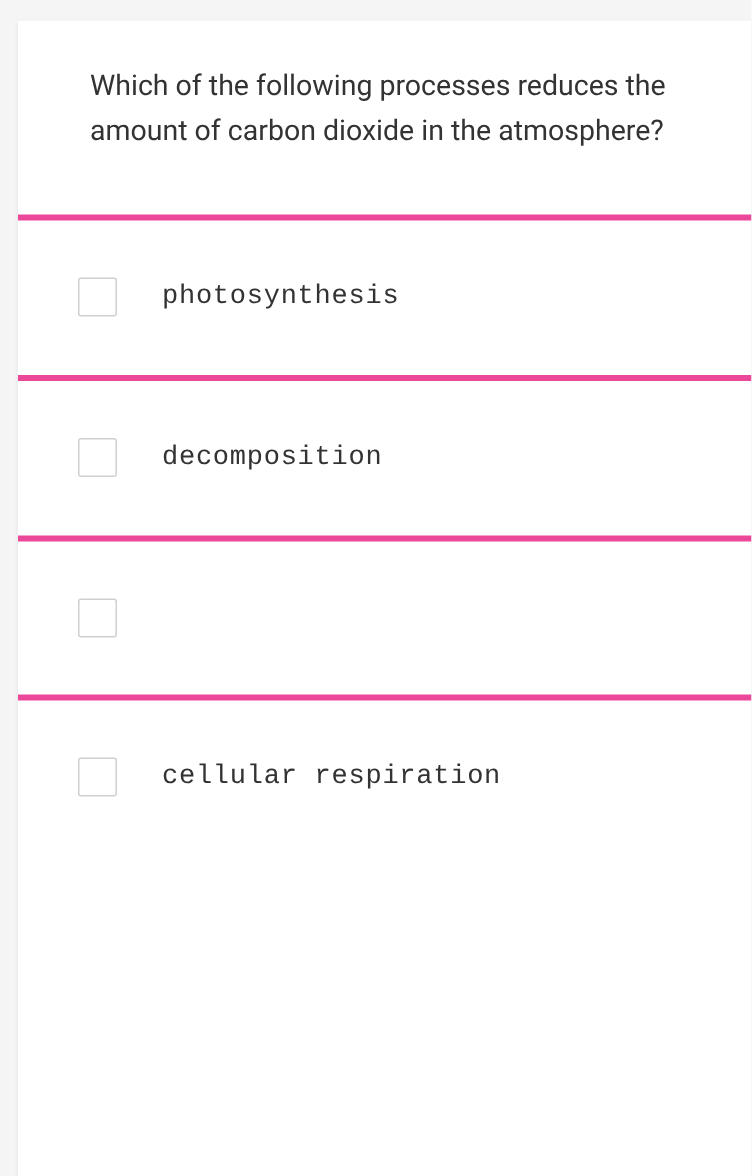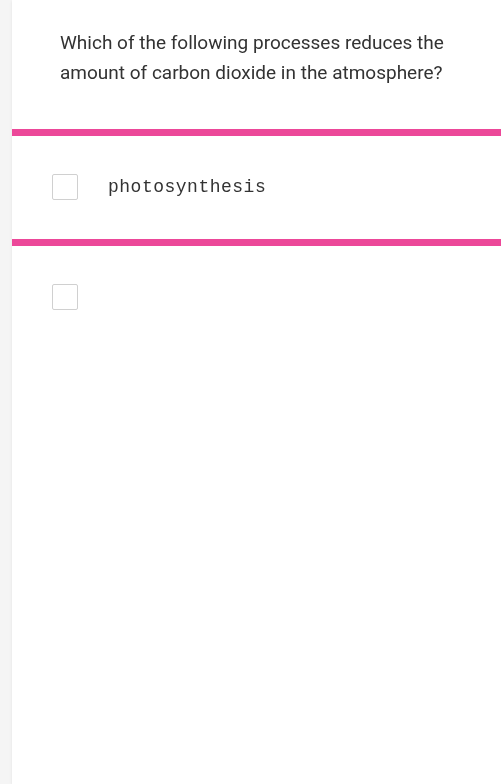--- a/index.html
+++ b/index.html
@@ -19,26 +19,27 @@
       margin: 0 0 0 12px;
       height: 100%;
       box-shadow: 0 1px 3px rgba(0,0,0,0.08);
     }
     .question-text {
       padding: 28px 40px 40px 48px;
       font-size: 19px;
       line-height: 1.6;
       color: #333;
       font-weight: 400;
+      margin-top: 14px;
     }
     .option-row {
       display: flex;
       align-items: center;
       padding: 38px 40px 38px 40px;
-      border-top: 7px solid #ec4899;
+      border-top: 4px solid #ec4899;
       cursor: pointer;
     }
     .option-row:first-of-type {
       border-top: none;
     }
     .checkbox {
       width: 26px;
       height: 26px;
       border: 1px solid #d0d0d0;
       background: #fff;
@@ -58,18 +59,26 @@
 <body>
 
 <div class="card">
   <div class="question-text">Which of the following processes reduces the amount of carbon dioxide in the atmosphere?</div>
 
   <div class="option-row">
     <div class="checkbox"></div>
     <div class="option-label">photosynthesis</div>
   </div>
 
+  <div class="option-row">
+    <div class="checkbox"></div>
+    <div class="option-label">decomposition</div>
+  </div>
 
   <div class="option-row">
     <div class="checkbox"></div>
   </div>
 
+  <div class="option-row">
+    <div class="checkbox"></div>
+    <div class="option-label">cellular respiration</div>
+  </div>
 </div>
 
 </body></html>

